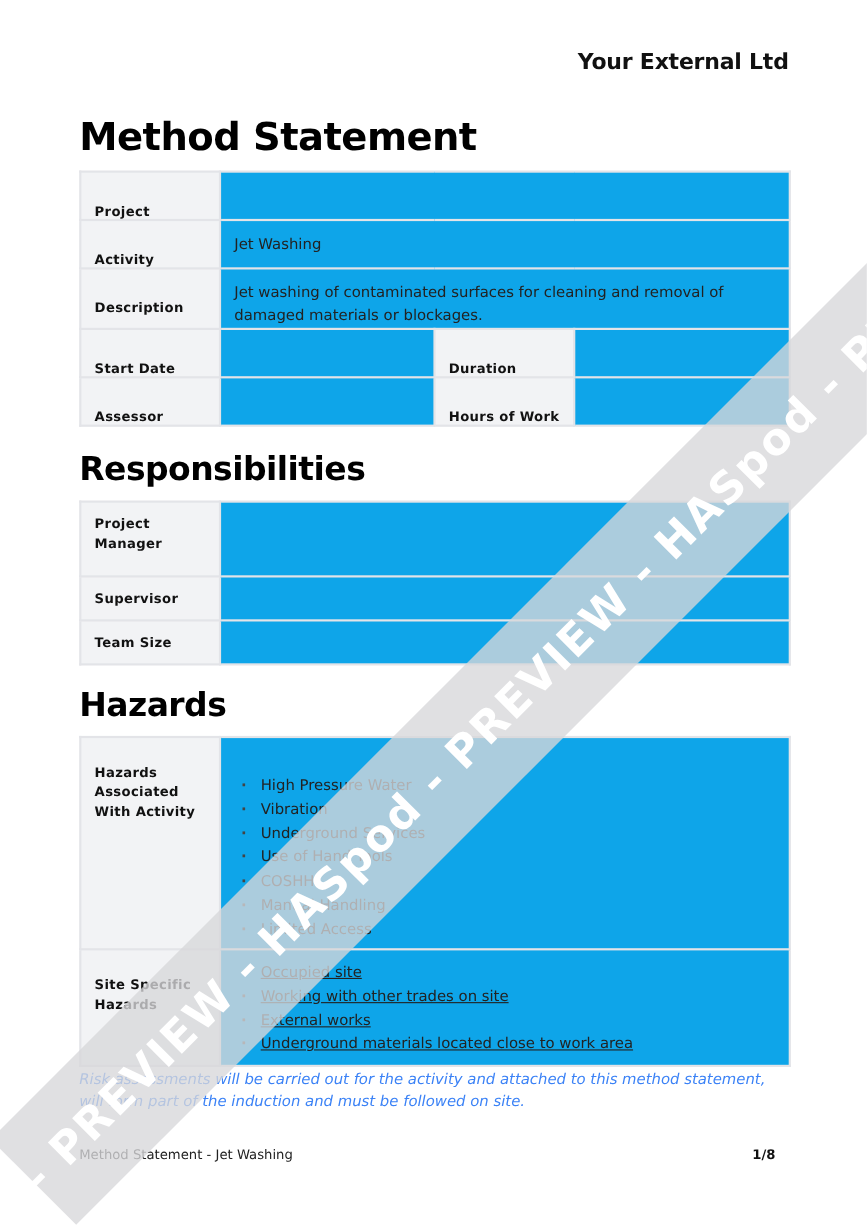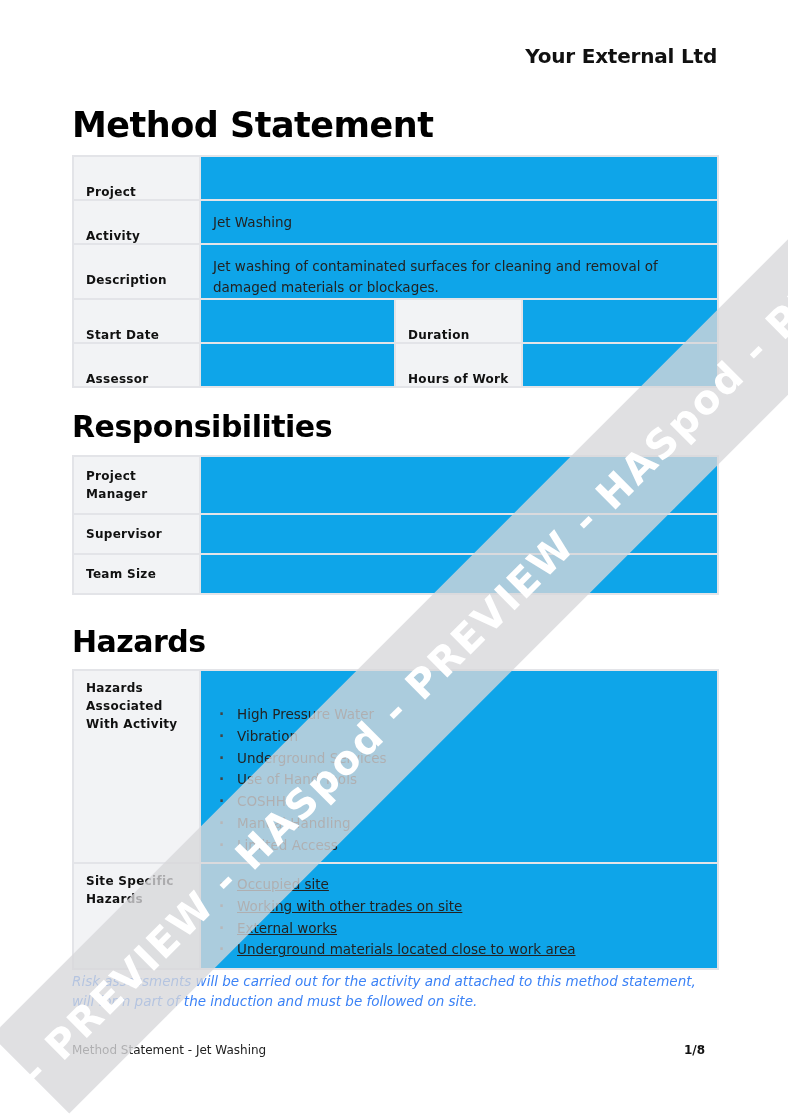--- a/index.html
+++ b/index.html
@@ -26,24 +26,24 @@
     background: #f2f3f5; font-weight: bold; font-size: 12px; color: #111;
     letter-spacing: 0.3px; padding-top: 28px;
   }
   table.grid td.val { background: #0ea5e9; font-size: 13.5px; color: #222; padding-top: 11px; line-height: 21px; }
 
   #t-main { top: 155px; }
   #t-main tr { height: 40px; }
   #t-main tr.desc { height: 45px; }
   #t-resp { top: 455px; }
   #t-resp tr { height: 40px; }
-  #t-resp tr.tall { height: 58px; }
+  #t-resp tr.tall { height: 68px; }
   #t-resp td.lbl { line-height: 18px; padding-top: 10px; }
   #t-haz { top: 669px; }
-  #t-haz td.lbl { line-height: 18px; padding-top: 8px; }
+  #t-haz td.lbl { line-height: 18px; padding-top: 22px; }
   #t-haz td.val { padding-top: 4px; }
   #t-haz tr.r1 { height: 193px; }
   #t-haz tr.r2 { height: 106px; }
 
   ul.bul { list-style: none; margin: 0; padding: 0; }
   ul.bul li { position: relative; padding-left: 24px; line-height: 21.8px; font-size: 13.5px; color: #222; }
   ul.bul li::before { content: "\00B7"; position: absolute; left: 6px; top: 0; font-weight: bold; color: #444; }
   ul.bul.first { margin-top: 29px; }
   ul.bul.second { margin-top: 6px; text-decoration: underline; }
 

